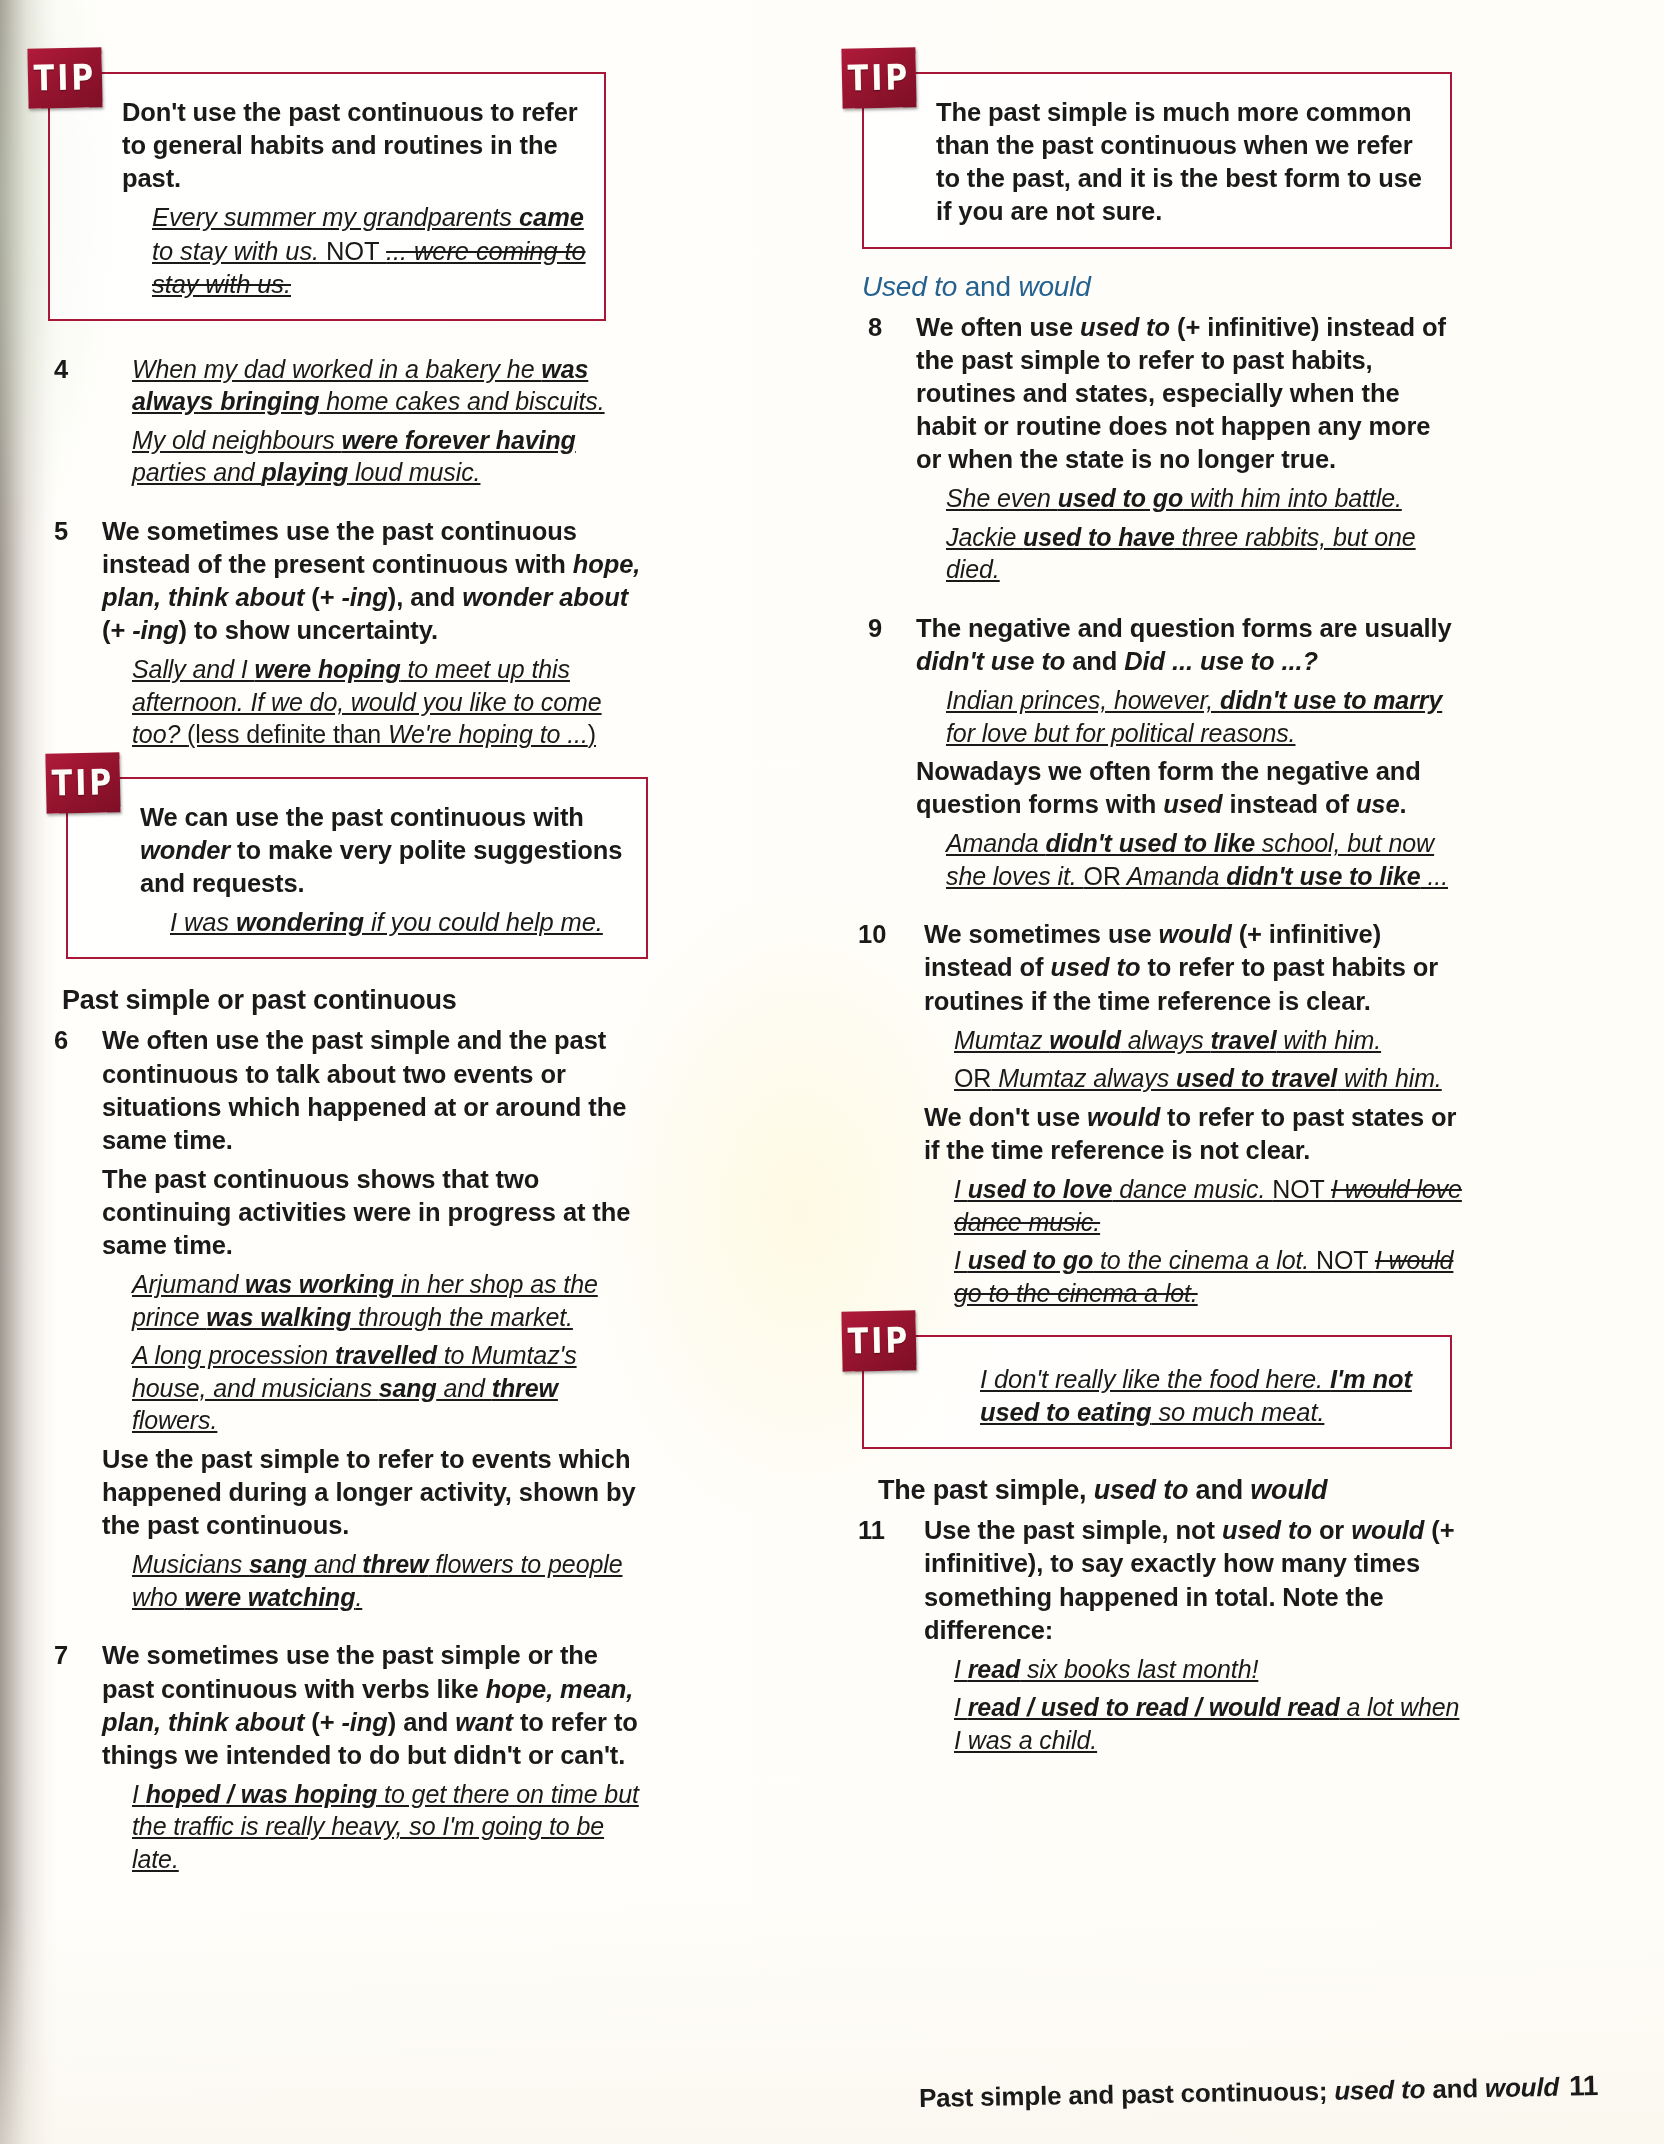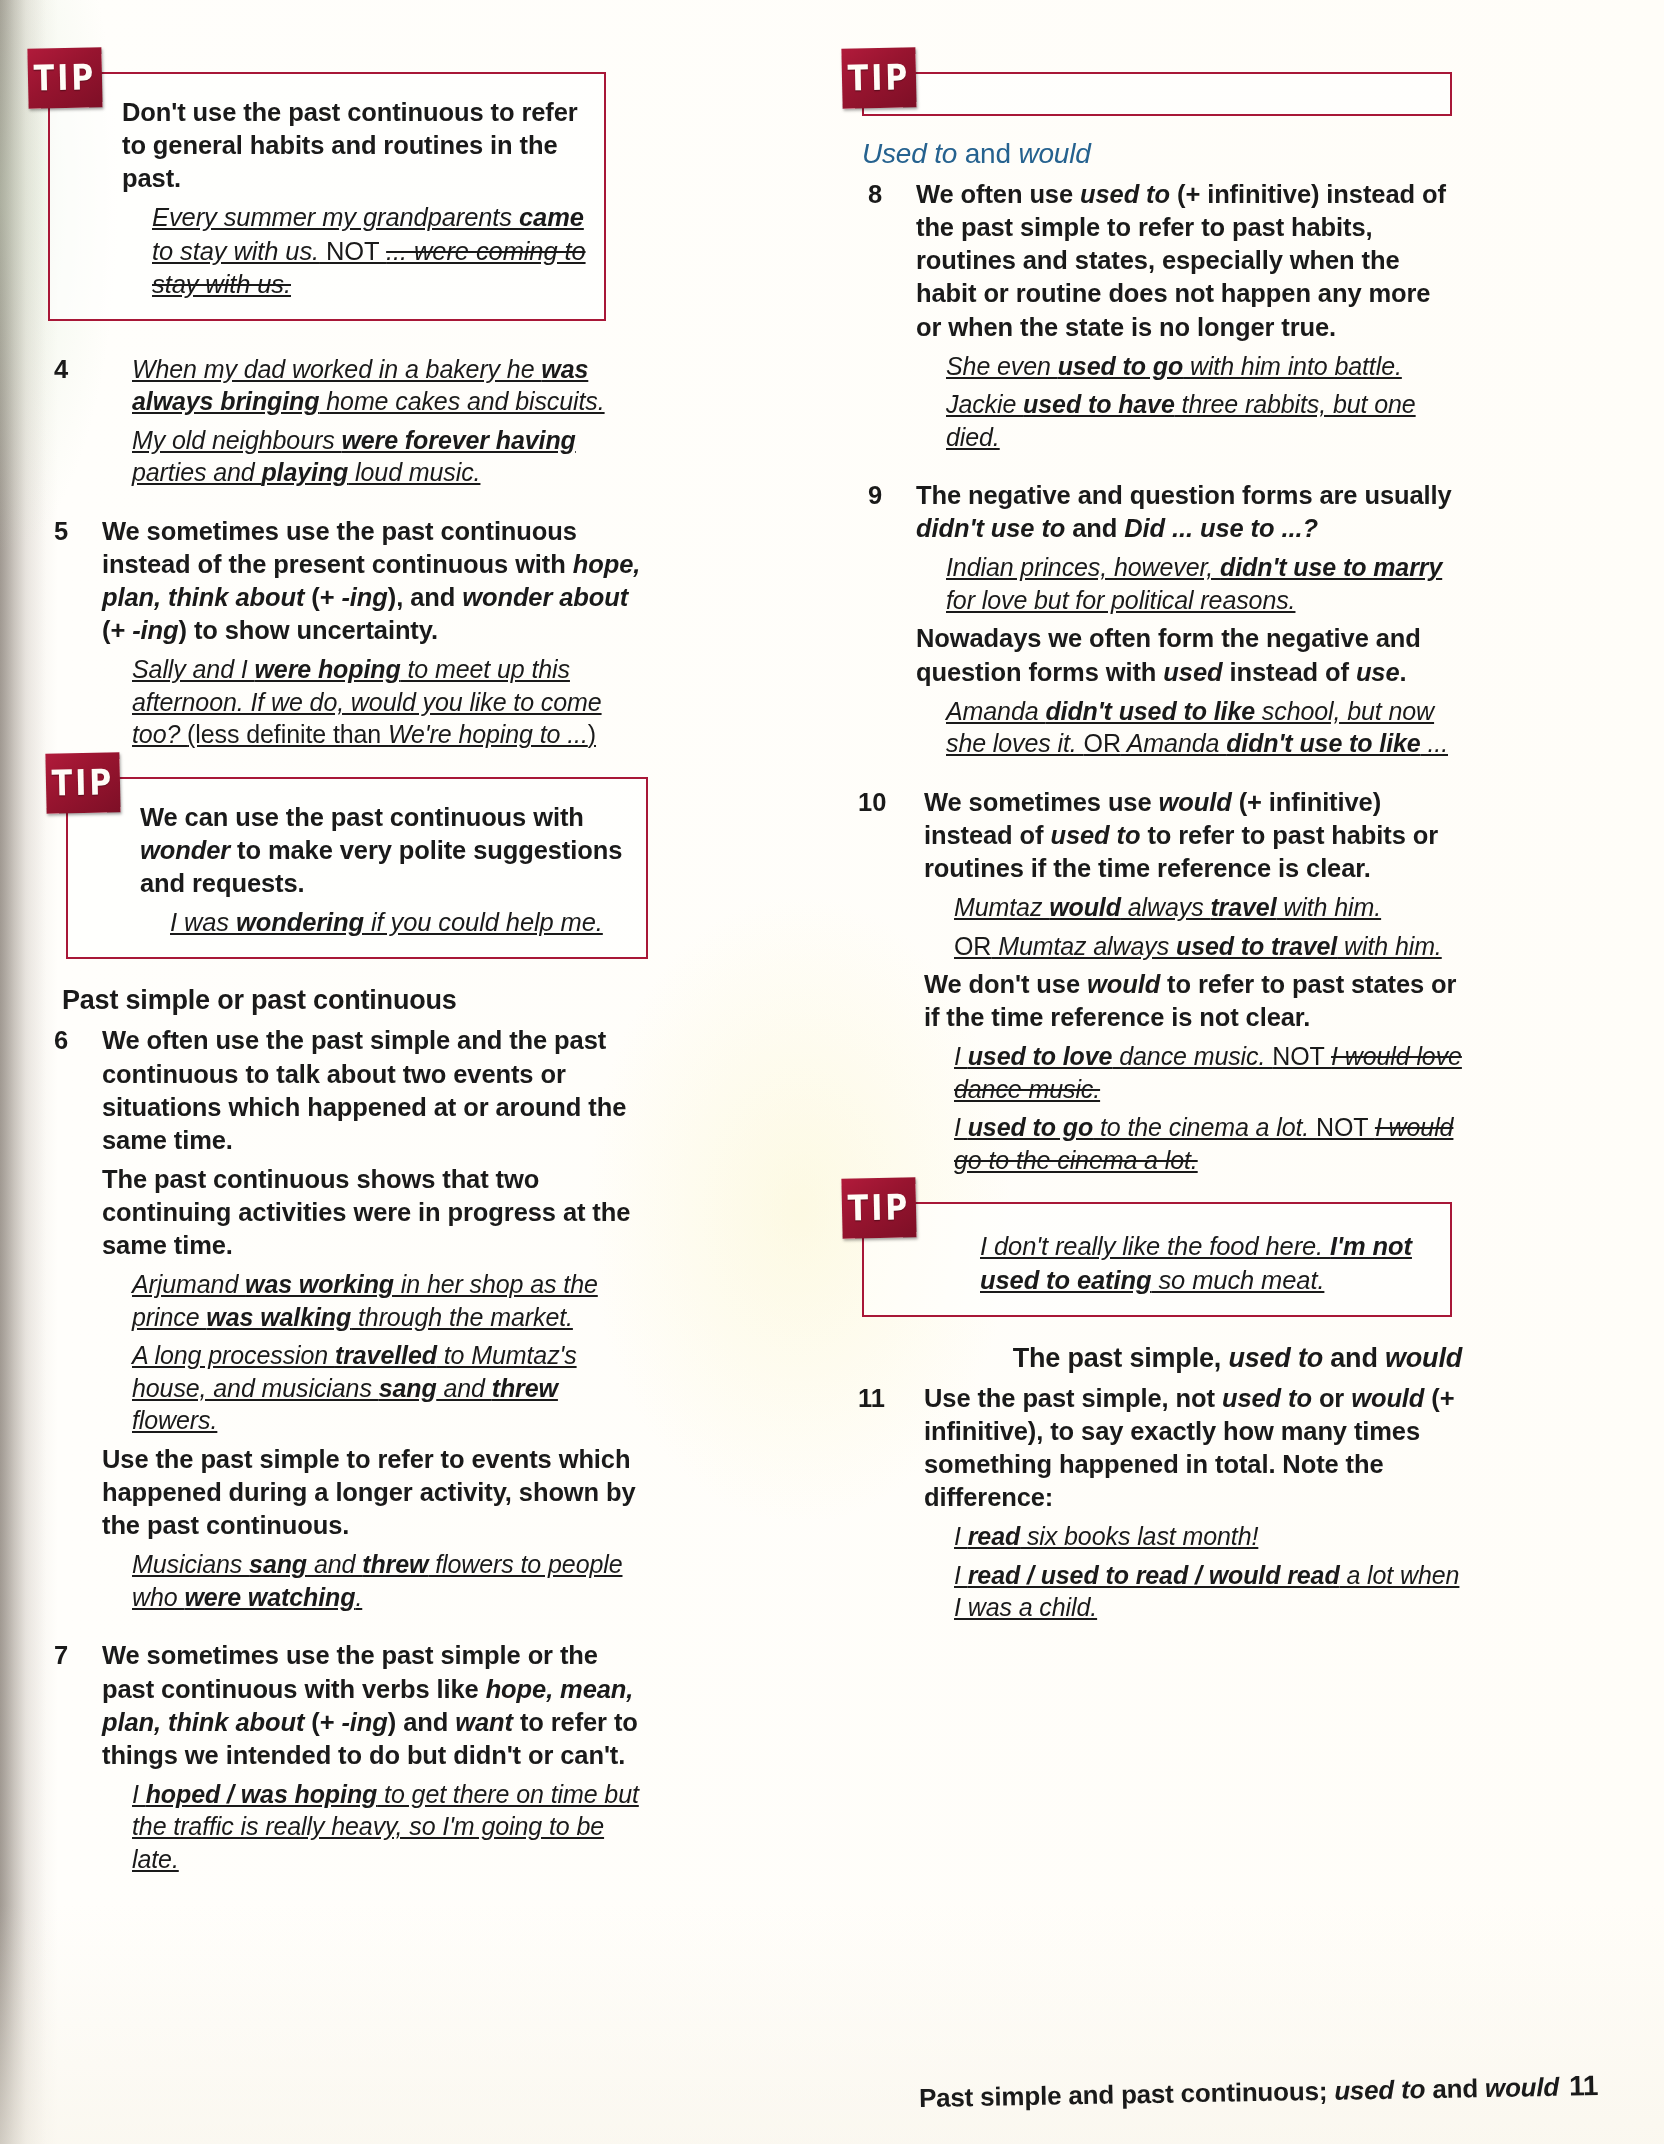--- a/index.html
+++ b/index.html
@@ -270,20 +270,21 @@
     </div>
 
   </div>
 
   <div class="col col-right">
 
     <div class="tip" style="width:590px;">
       <div class="tip-badge">
         <span class="tip-badge-text">TIP</span>
       </div>
+      <p>The past simple is much more common than the past continuous when we refer to the past, and it is the best form to use if you are not sure.</p>
     </div>
 
     <div class="h-blue"><i>Used to</i><span class="rom"> and </span><i>would</i></div>
 
     <div class="item">
       <span class="num">8</span>
       <div class="body">
         <p><span>We often use </span><i>used to</i><span> (+ infinitive) instead of the past simple to refer to past habits, routines and states, especially when the habit or routine does not happen any more or when the state is no longer true.</span></p>
         <p class="ex"><span>She even </span><b>used to go</b><span> with him into battle.</span></p>
         <p class="ex"><span>Jackie </span><b>used to have</b><span> three rabbits, but one died.</span></p>
@@ -312,21 +313,21 @@
       </div>
     </div>
 
     <div class="tip" style="width:590px;margin-top:26px;">
       <div class="tip-badge">
         <span class="tip-badge-text">TIP</span>
       </div>
       <p class="ex flush"><span>I don't really like the food here. </span><b>I'm not used to eating</b><span> so much meat.</span></p>
     </div>
 
-    <div class="h-sub" style="margin-left:0;text-align:right;"><span>The past simple, </span><i>used to</i><span> and </span><i>would</i></div>
+    <div class="h-sub" style="margin-left:16px;"><span>The past simple, </span><i>used to</i><span> and </span><i>would</i></div>
 
     <div class="item" style="padding-left:62px;">
       <span class="num wide">11</span>
       <div class="body">
         <p><span>Use the past simple, not </span><i>used to</i><span> or </span><i>would</i><span> (+ infinitive), to say exactly how many times something happened in total. Note the difference:</span></p>
         <p class="ex"><span>I </span><b>read</b><span> six books last month!</span></p>
         <p class="ex"><span>I </span><b>read / used to read / would read</b><span> a lot when I was a child.</span></p>
       </div>
     </div>
 

